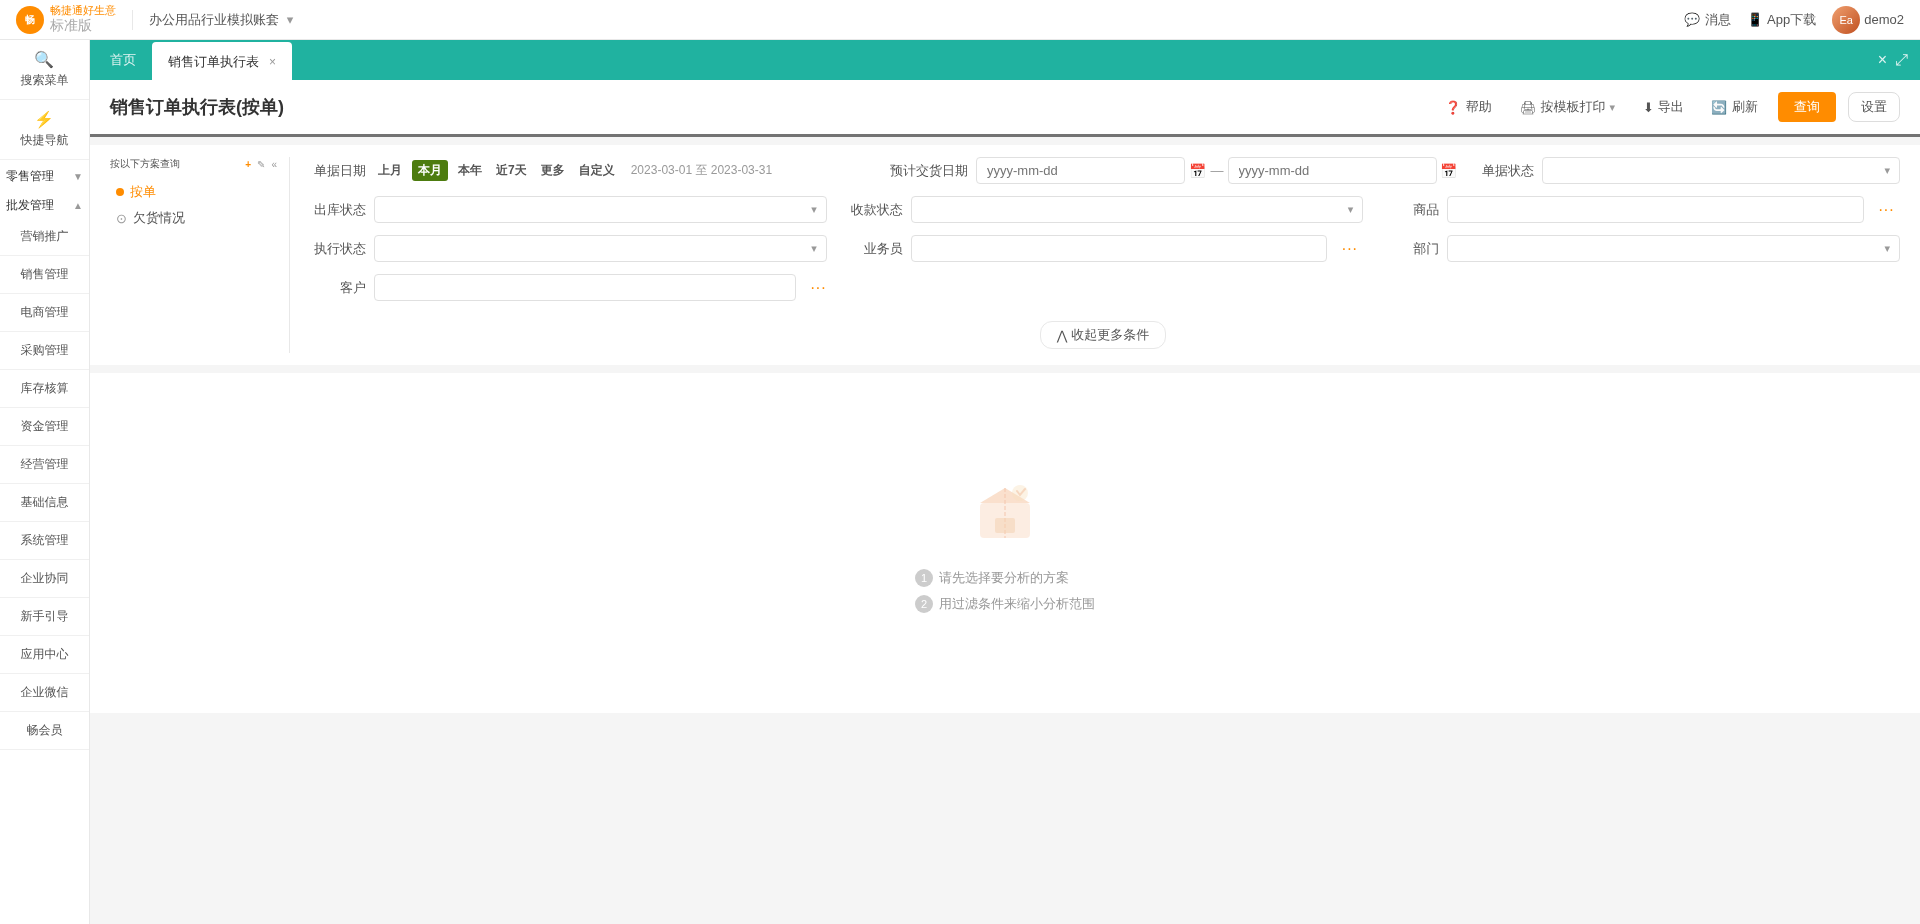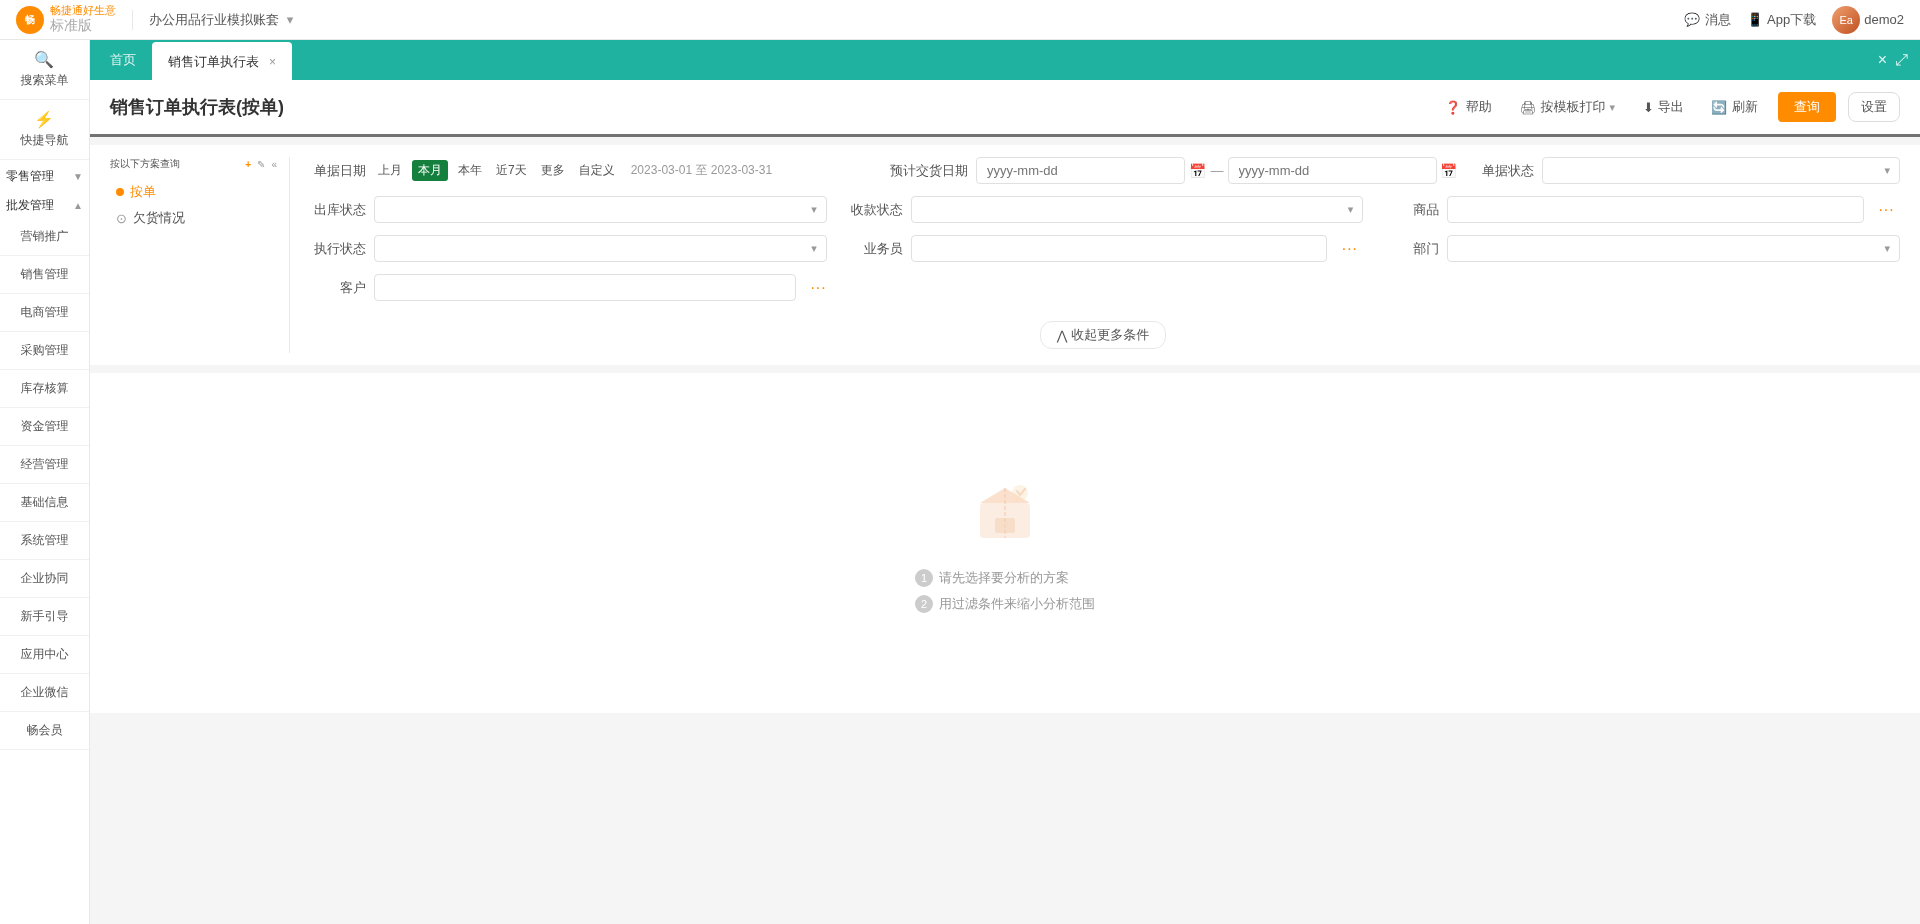--- a/index.html
+++ b/index.html
@@ -352,23 +352,24 @@
     .date-quick {
       display: flex;
       gap: 6px;
       align-items: center;
     }
     .date-quick-btn {
       font-size: 12px;
       color: #555;
       cursor: pointer;
       padding: 2px 4px;
+      font-weight: bold;
     }
     .date-quick-btn.active {
-      background: #15803d;
+      background: #4d7c0f;
       color: #fff;
       border-radius: 3px;
       padding: 2px 6px;
     }
     .date-range-text {
       font-size: 12px;
       color: #999;
       margin-left: 4px;
     }
 

